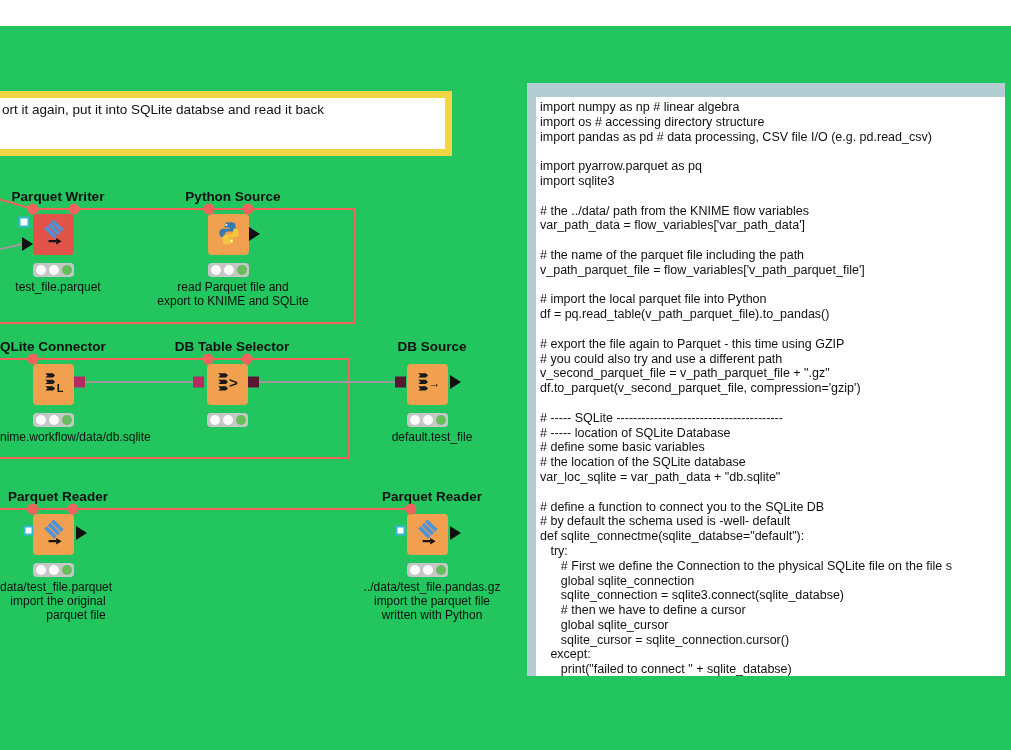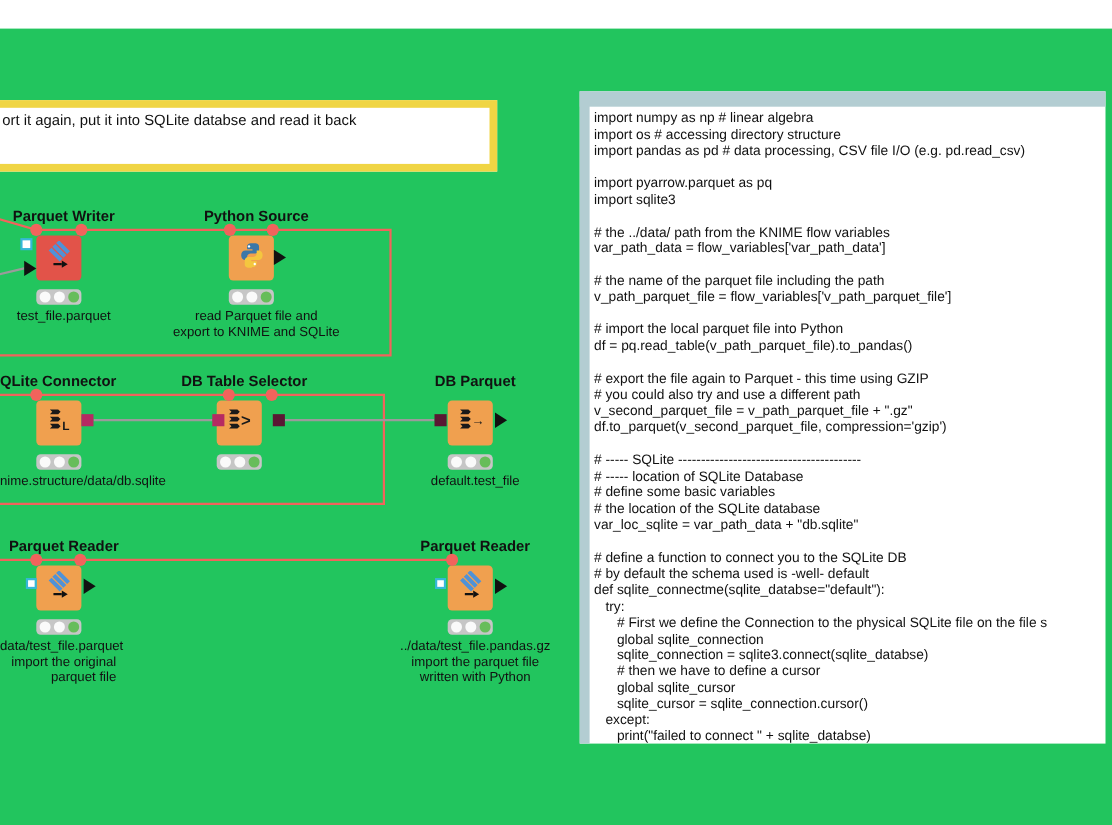--- a/index.html
+++ b/index.html
@@ -142,44 +142,44 @@
           <polygon points="4,15 11,15 13,17 11,19 4,19 6,17"></polygon>
           <text x="14.5" y="20" font-family="Liberation Sans, sans-serif" font-size="10" font-weight="bold">L</text>
         </svg>
       </span>
     </div>
     <div class="tl">
         <i></i>
         <i></i>
         <i class="g"></i>
       </div>
-    <div class="nlabel leftclip">nime.structure/data/db.sqlite</div>
-  </div>
-
-  <div class="node" style="left:197px;top:338px;">
+    <div class="nlabel leftclip">nime.workflow/data/db.sqlite</div>
+  </div>
+
+  <div class="node" style="left:207px;top:338px;">
     <div class="ntitle">DB Table Selector</div>
     <div class="nsq orange">
       <span>
         <svg width="26" height="26" viewBox="0 0 24 24" fill="#1a1a1a">
           <polygon points="3,3 10,3 12,5 10,7 3,7 5,5"></polygon>
           <polygon points="3,9 10,9 12,11 10,13 3,13 5,11"></polygon>
           <polygon points="3,15 10,15 12,17 10,19 3,19 5,17"></polygon>
           <text x="13" y="16.5" font-family="Liberation Sans, sans-serif" font-size="14" font-weight="bold">&gt;</text>
         </svg>
       </span>
     </div>
     <div class="tl">
         <i></i>
         <i></i>
         <i class="g"></i>
       </div>
   </div>
 
   <div class="node" style="left:407px;top:338px;">
-    <div class="ntitle">DB Parquet</div>
+    <div class="ntitle">DB Source</div>
     <div class="nsq orange">
       <span>
         <svg width="26" height="26" viewBox="0 0 24 24" fill="#1a1a1a">
           <polygon points="3,3 10,3 12,5 10,7 3,7 5,5"></polygon>
           <polygon points="3,9 10,9 12,11 10,13 3,13 5,11"></polygon>
           <polygon points="3,15 10,15 12,17 10,19 3,19 5,17"></polygon>
           <text x="12.5" y="16" font-family="Liberation Sans, sans-serif" font-size="11" font-weight="bold">→</text>
         </svg>
       </span>
     </div>

